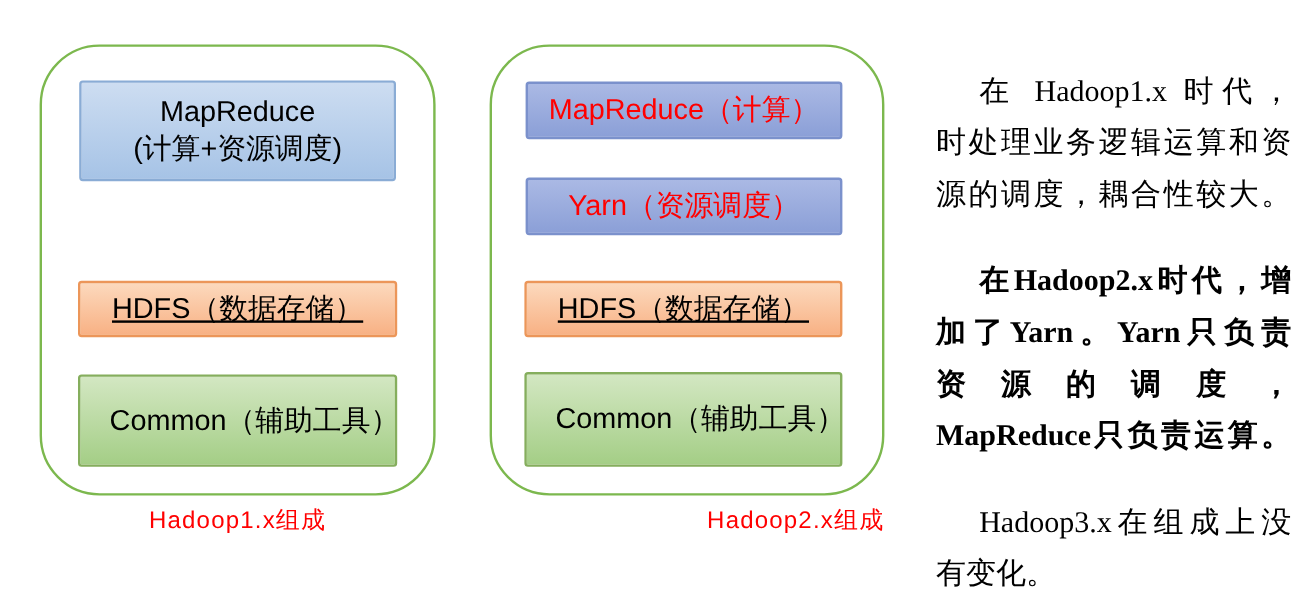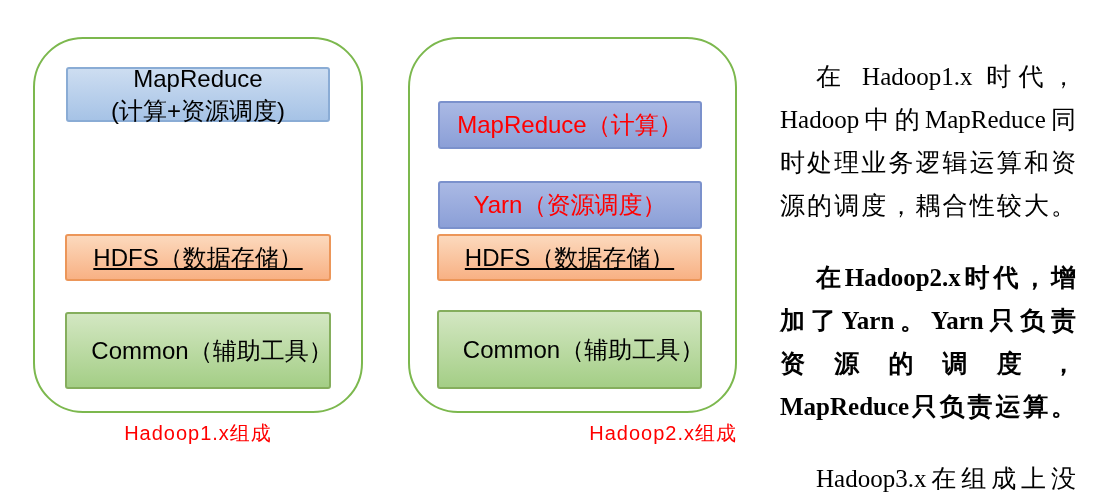--- a/index.html
+++ b/index.html
@@ -33,24 +33,24 @@
     font-size:24px;
     color:#000000;
     border-radius:3px;
     line-height:1.3;
     white-space:nowrap;
   }
   .b-blue1{background:linear-gradient(#cdddf1,#a6c3e6);border:2px solid #8aacd5;}
   .b-blue2{background:linear-gradient(#aab9e4,#8b9fd7);border:2px solid #7b91cc;}
   .b-orange{background:linear-gradient(#fcd9bd,#f8b184);border:2px solid #ec9659;text-decoration:underline;}
   .b-green{background:linear-gradient(#d3e7c2,#a4ce86);border:2px solid #85ae5d;padding-left:28px;}
-  .red-text{color:#ff0000;margin-top:33px;}
+  .red-text{color:#ff0000;}
 
   
-  .p1-mapreduce{left:31px;top:28px;width:264px;height:55px;}
+  .p1-mapreduce{left:31px;top:28px;width:264px;height:84px;}
   .p1-hdfs{left:30px;top:195px;width:266px;height:47px;}
   .p1-common{left:30px;top:273px;width:266px;height:77px;}
   
   .p2-mapreduce{left:28px;top:29px;width:264px;height:48px;}
   .p2-yarn{left:28px;top:109px;width:264px;height:48px;}
   .p2-hdfs{left:27px;top:195px;width:265px;height:47px;}
   .p2-common{left:27px;top:271px;width:265px;height:79px;}
 
   
   .caption{
@@ -114,21 +114,20 @@
       <div>HDFS（数据存储）</div>
     </div>
     <div class="box b-green p2-common">
       <div>Common（辅助工具）</div>
     </div>
   </div>
   <div class="caption caption-2">Hadoop2.x组成</div>
 
   <div class="desc">
     <div class="dline ind">在 Hadoop1.x 时代，</div>
-    <div class="dline">Hadoop中的MapReduce同</div>
     <div class="dline">时处理业务逻辑运算和资</div>
     <div class="dline">源的调度，耦合性较大。</div>
     <div class="dline ind bold">在Hadoop2.x时代，增</div>
     <div class="dline bold">加了Yarn。Yarn只负责</div>
     <div class="dline bold">资源的调度，</div>
     <div class="dline bold">MapReduce只负责运算。</div>
     <div class="dline ind">Hadoop3.x在组成上没</div>
     <div class="dline no-just">有变化。</div>
   </div>
 

